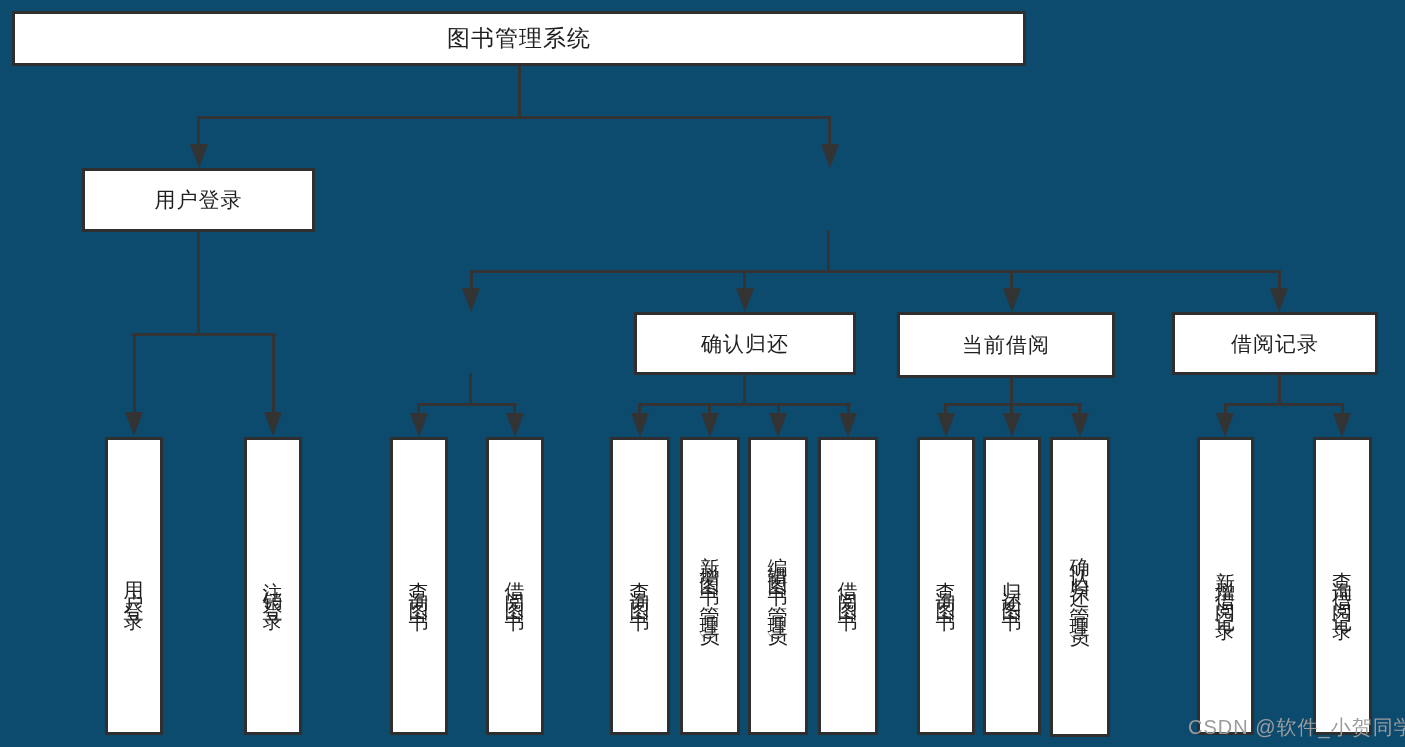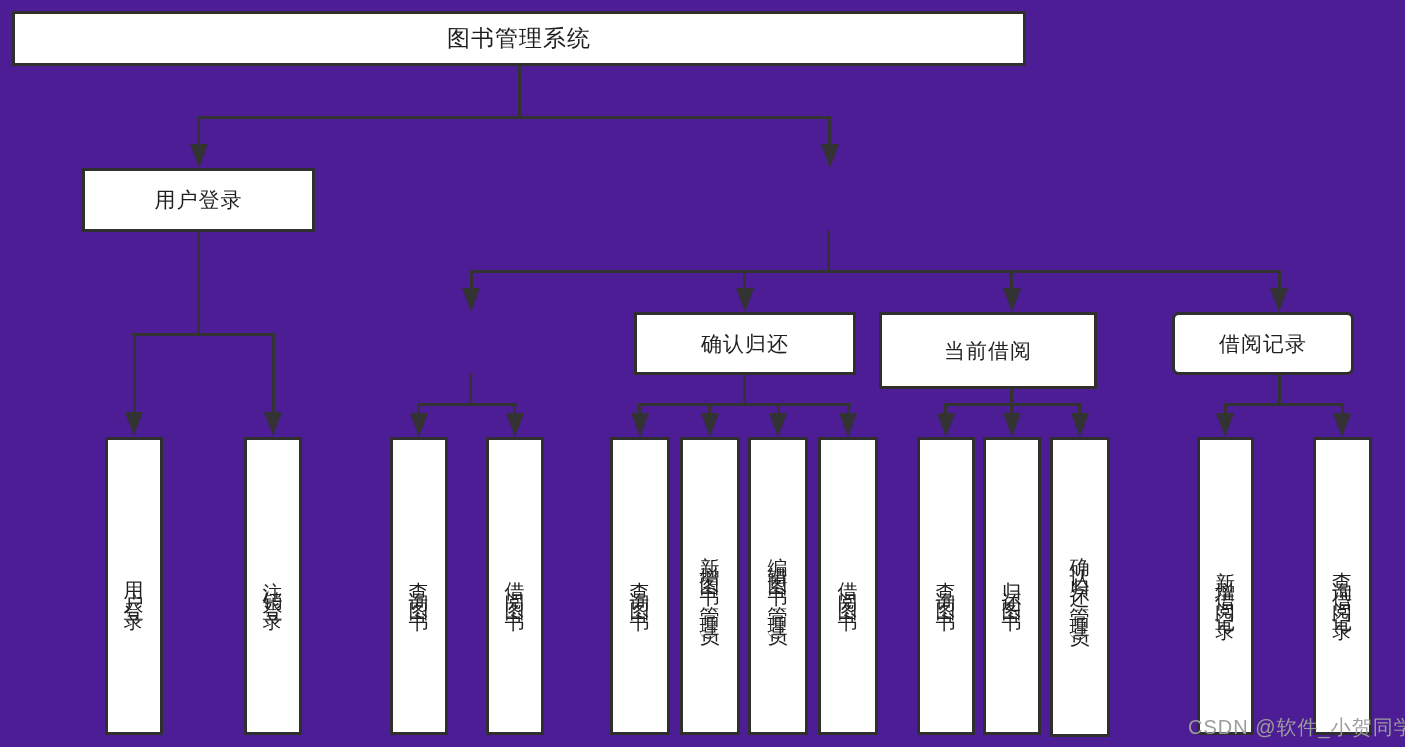--- a/index.html
+++ b/index.html
@@ -1,17 +1,17 @@
 <!DOCTYPE html>
 <html><head>
 <meta charset="utf-8">
 <style>
   html,body { margin:0; padding:0; background:#ffffff; }
   .canvas {
-    position:relative; width:1405px; height:747px; background:#4c1d95;
+    position:relative; width:1405px; height:747px; background:#0c4a6e;
     font-family:"Liberation Sans", sans-serif; overflow:hidden;
   }
   .box {
     position:absolute; box-sizing:border-box; background:#ffffff;
     border:3px solid #2f2f2f; color:#1f1f1f;
     display:flex; align-items:center; justify-content:center;
   }
   .hbox { font-size:21px; letter-spacing:1px; white-space:nowrap; }
   .rootbox { font-size:23px; }
   .vtext {
@@ -97,24 +97,24 @@
     <span>图书管理系统</span>
   </div>
 
   <div class="box hbox" style="left:82px; top:168px; width:233px; height:64px;">
     <span>用户登录</span>
   </div>
 
   <div class="box hbox" style="left:634px; top:312px; width:222px; height:63px;">
     <span>确认归还</span>
   </div>
-  <div class="box hbox" style="left:879px; top:312px; width:218px; height:77px;">
+  <div class="box hbox" style="left:897px; top:312px; width:218px; height:66px;">
     <span>当前借阅</span>
   </div>
-  <div class="box hbox" style="left:1172px; top:312px; width:182px; height:63px;border-radius:7px;">
+  <div class="box hbox" style="left:1172px; top:312px; width:206px; height:63px;">
     <span>借阅记录</span>
   </div>
 
   <div class="box" style="left:105px; top:437px; width:58px; height:298px;">
     <span class="vtext">用户登录</span>
   </div>
   <div class="box" style="left:244px; top:437px; width:58px; height:298px;">
     <span class="vtext">注销登录</span>
   </div>
 

